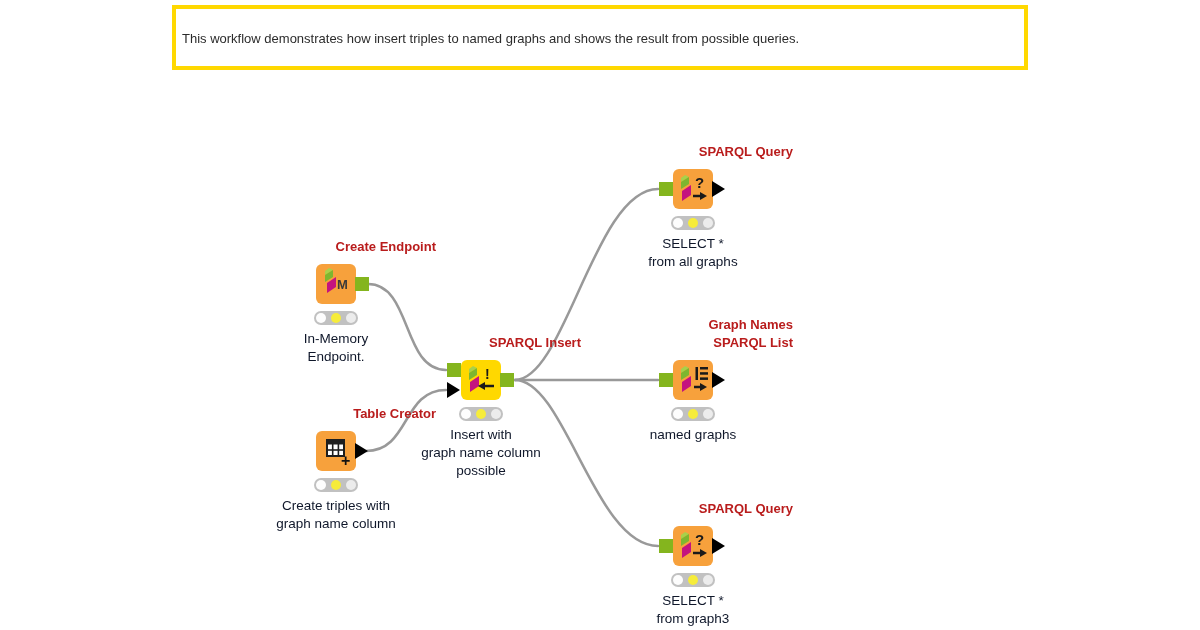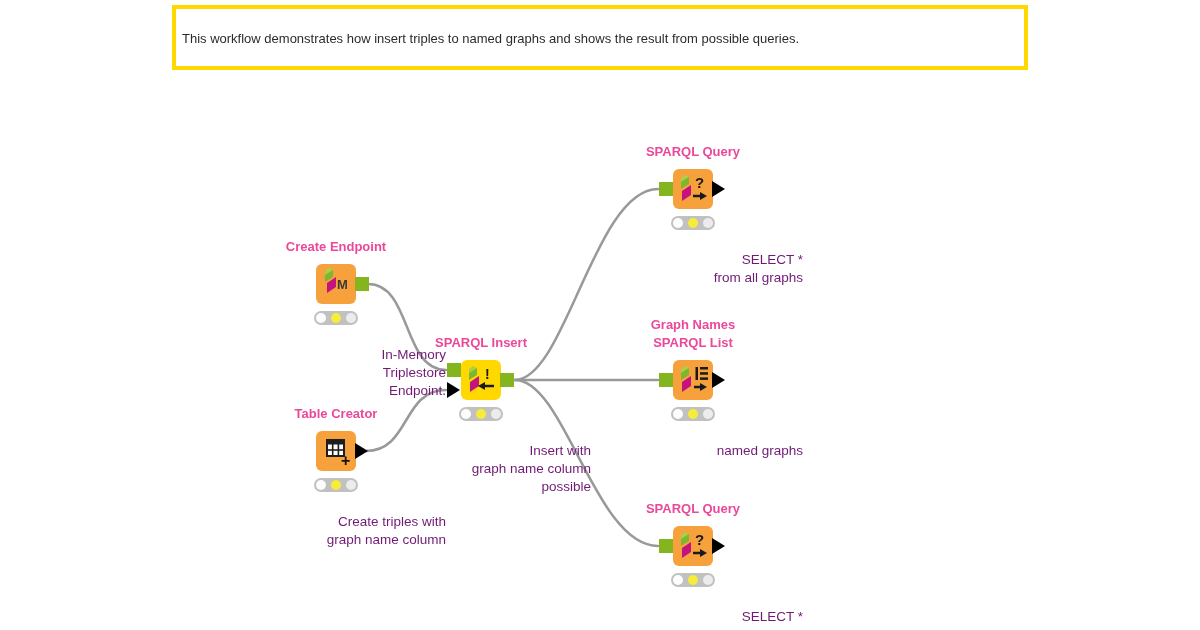--- a/index.html
+++ b/index.html
@@ -23,24 +23,24 @@
   .n-insert { left:461px; top:360px; }
   .n-query1 { left:673px; top:169px; }
   .n-list   { left:673px; top:360px; }
   .n-query2 { left:673px; top:526px; }
 
   .node-icon { position:absolute; left:0; top:0; width:40px; height:40px; border-radius:6px; }
   .node-icon.orange { background:var(--node_orange,#F7A13C); }
   .node-icon.yellow { background:var(--node_yellow,#FFD800); }
   .node-icon svg { position:absolute; left:0; top:0; }
 
-  .node-title { position:absolute; left:-80px; bottom:48px; width:200px; text-align:center;
-    font-weight:bold; font-size:13px; line-height:18px; color:#ec4899; }
-  .node-comment { position:absolute; left:-90px; top:66px; width:220px; text-align:right;
-    font-size:13.5px; line-height:18px; color:#701a75;margin-top:16px; }
+  .node-title { position:absolute; left:-80px; bottom:48px; width:200px; text-align:right;
+    font-weight:bold; font-size:13px; line-height:18px; color:#b91c1c; }
+  .node-comment { position:absolute; left:-90px; top:66px; width:220px; text-align:center;
+    font-size:13.5px; line-height:18px; color:#0f172a; }
 
   .traffic-light { position:absolute; left:-2px; top:47px; width:44px; height:14px;
     background:#C1C1C1; border-radius:7px; display:flex; align-items:center;
     justify-content:space-between; padding:0 2px; }
   .light { width:10px; height:10px; border-radius:50%; background:#FDFDFD; }
   .light.l3 { background:#ECECEC; }
   [data-state="configured"] .light.l2 { background:var(--traffic_yellow,#F6EC3A); }
 
   .port { position:absolute; }
   .port.square { width:14px; height:14px; background:var(--port_green,#84B51E); }
@@ -82,21 +82,20 @@
       </svg>
     </div>
     <div class="port square out-square"></div>
     <div class="traffic-light">
       <span class="light l1"></span>
       <span class="light l2"></span>
       <span class="light l3"></span>
     </div>
     <div class="node-comment">
       <div>In-Memory</div>
-      <div>Triplestore</div>
       <div>Endpoint.</div>
     </div>
   </div>
 
   <div class="node n-table" data-state="configured">
     <div class="node-title">
       <div>Table Creator</div>
     </div>
     <div class="node-icon orange">
       <svg width="40" height="40" viewBox="0 0 40 40">

